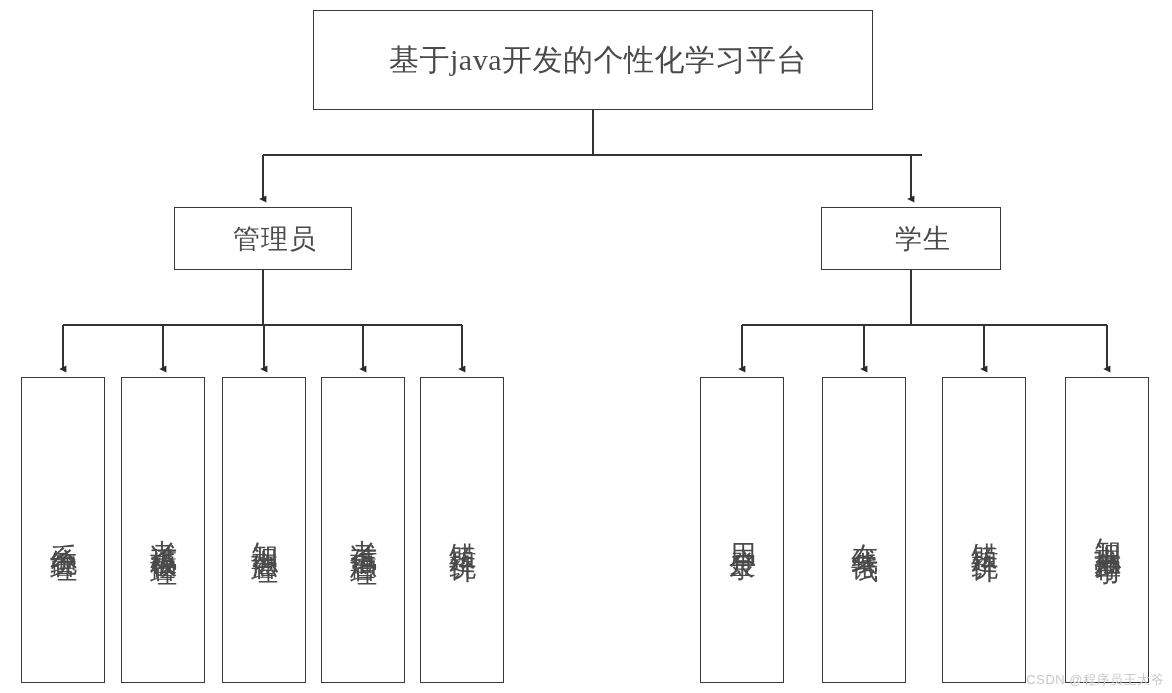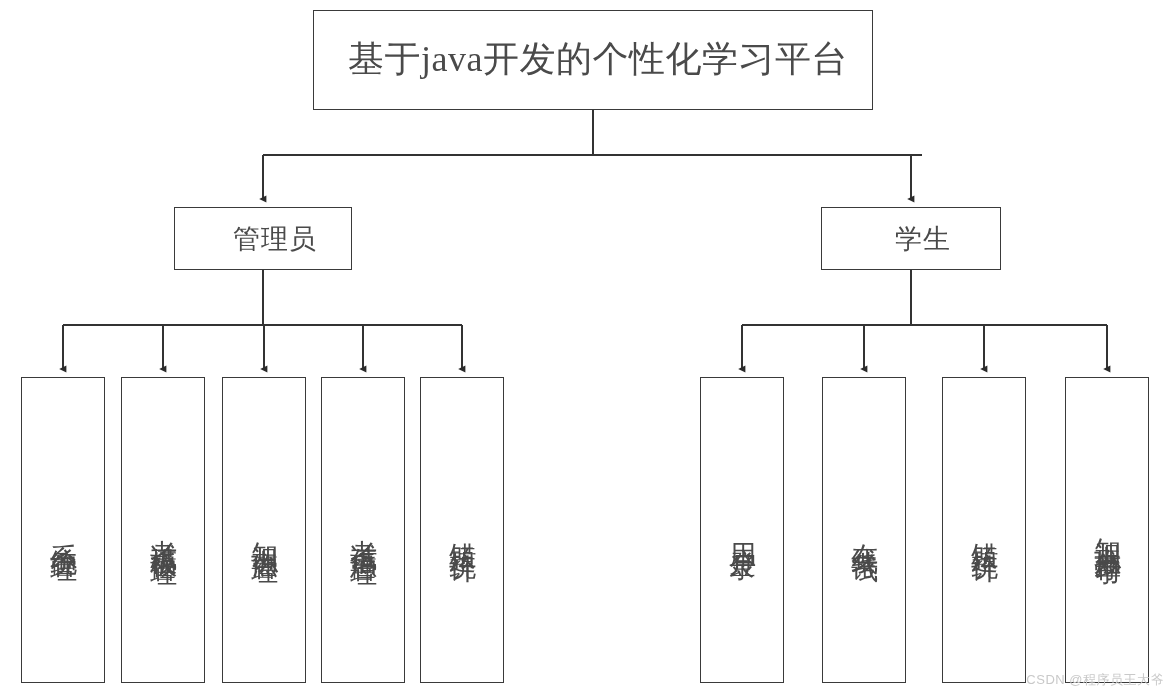--- a/index.html
+++ b/index.html
@@ -31,21 +31,21 @@
     box-sizing: border-box;
     background: #ffffff;
     border: 1.6px solid #3a3a3a;
     display: flex;
     align-items: center;
     justify-content: center;
     color: #4a4a4a;
     text-align: center;
   }
   .node-root {
-    font-size: 36px;
+    font-size: 30px;
     letter-spacing: 0.5px;
     line-height: 1.2;
     padding-left: 10px;
   }
   .node-level2 {
     font-size: 27px;
     letter-spacing: 1px;
     padding-left: 24px;
   }
   .node-leaf {

